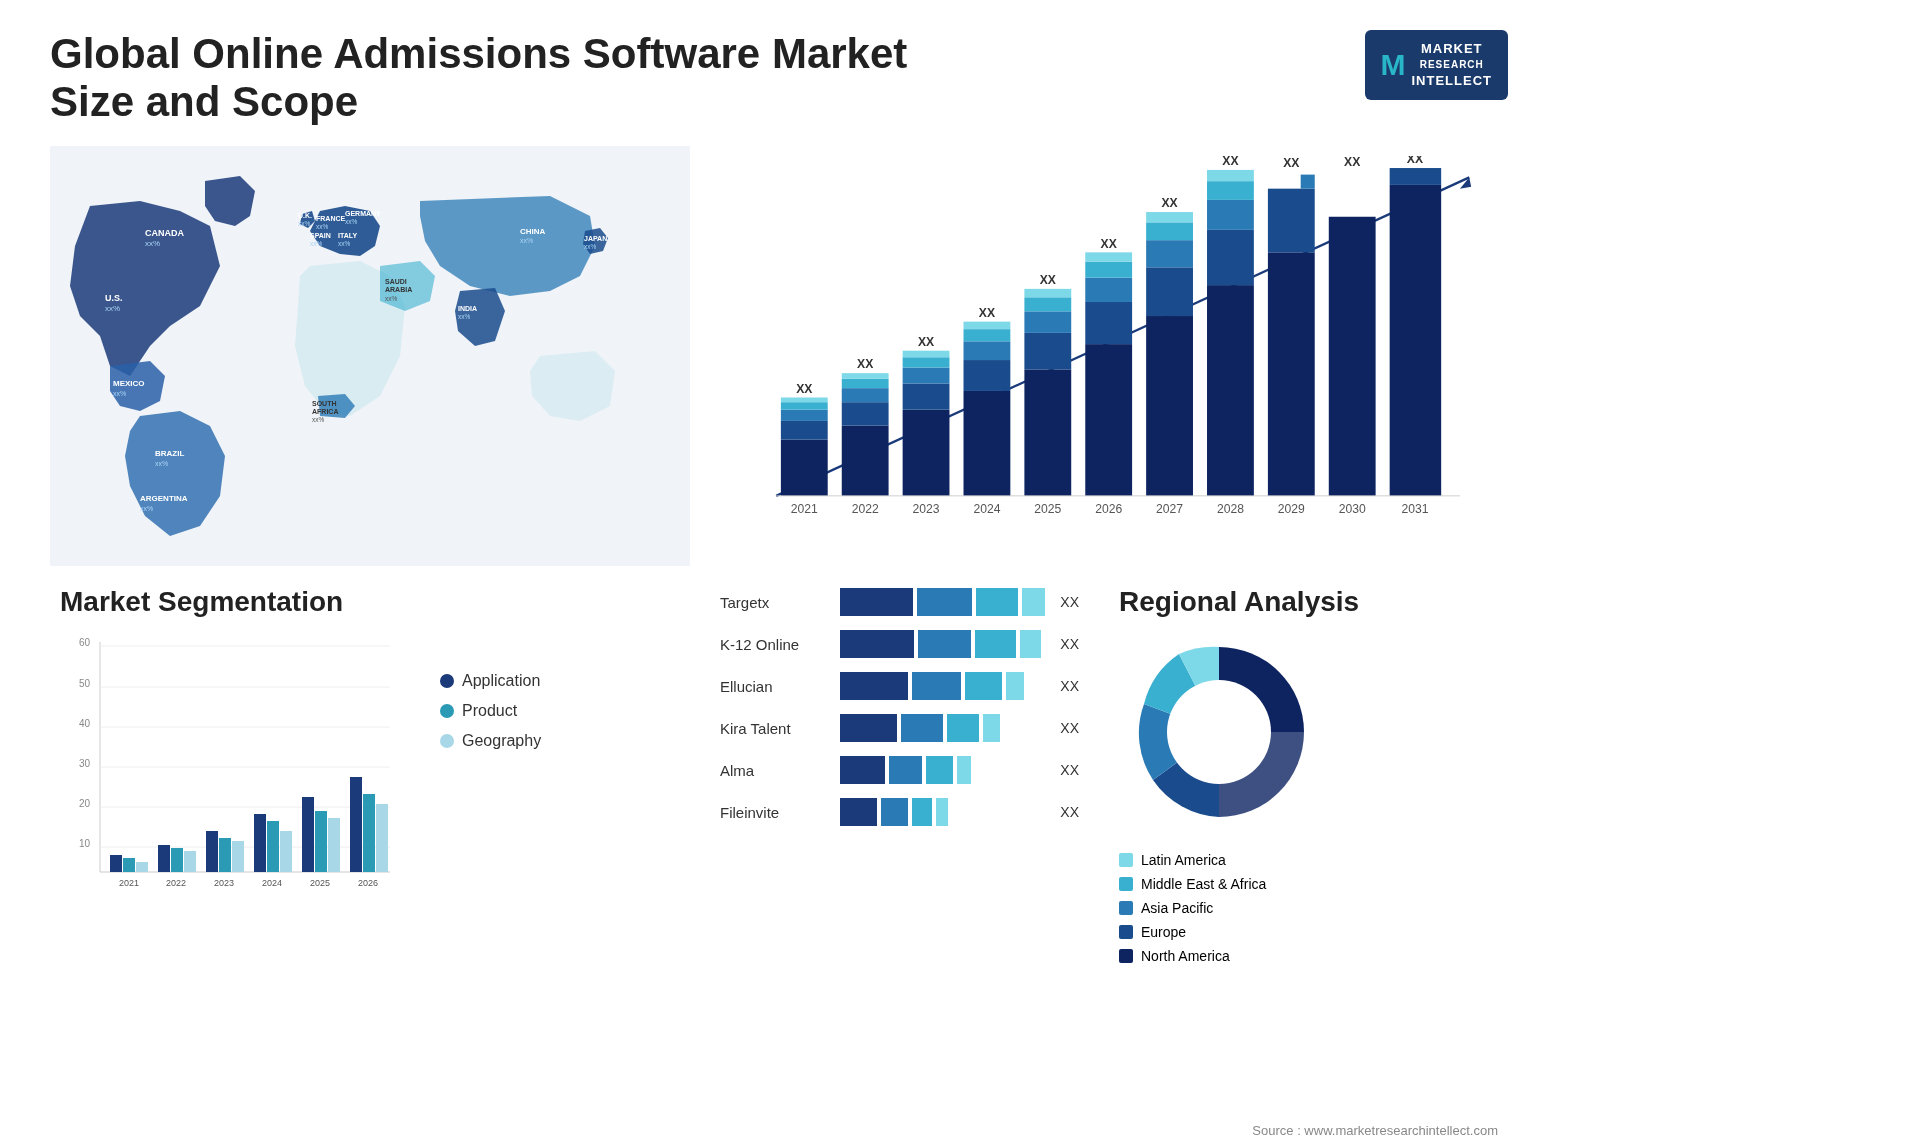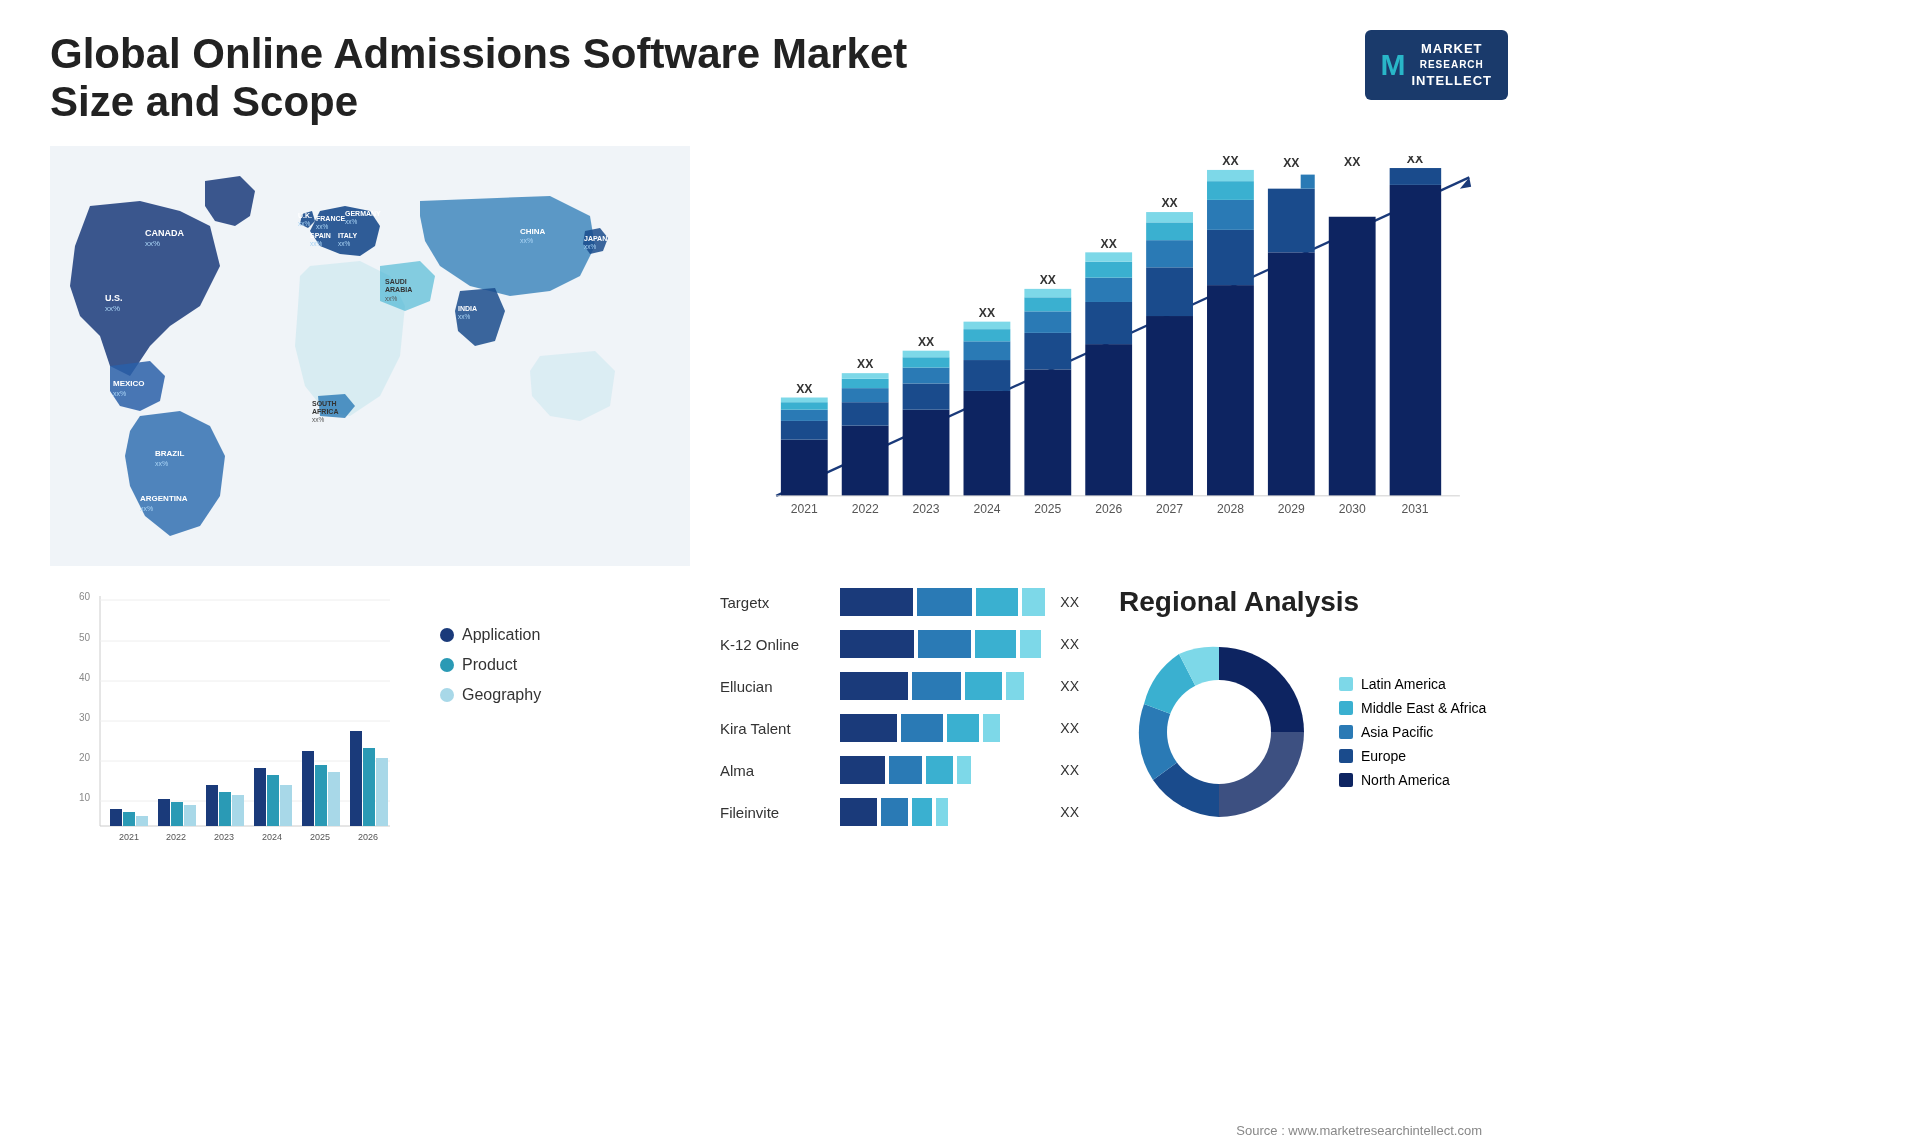--- a/index.html
+++ b/index.html
@@ -159,28 +159,28 @@
       gap: 8px;
     }
     .donut-legend-color {
       width: 14px;
       height: 14px;
       border-radius: 2px;
       flex-shrink: 0;
     }
     .regional-inner {
       display: flex;
-      align-items: center;
       gap: 20px;
       margin-top: 10px;
+      flex-direction: column;
     }
     .source-text {
       position: absolute;
       bottom: 8px;
-      right: 76px;
+      right: 60px;
       font-size: 13px;
       color: #888;
     }
   </style>
 </head>
 <body>
 
 <div class="page-wrapper">
 
   <div class="header">
@@ -353,20 +353,21 @@
         <text x="415" y="378" text-anchor="middle" font-size="13" fill="#555">2026</text>
         <text x="480" y="378" text-anchor="middle" font-size="13" fill="#555">2027</text>
         <text x="545" y="378" text-anchor="middle" font-size="13" fill="#555">2028</text>
         <text x="610" y="378" text-anchor="middle" font-size="13" fill="#555">2029</text>
         <text x="675" y="378" text-anchor="middle" font-size="13" fill="#555">2030</text>
         <text x="742" y="378" text-anchor="middle" font-size="13" fill="#555">2031</text>
       </svg>
     </div>
 
     <div class="segmentation-section">
+      <h2 class="section-title">Market Segmentation</h2>
       <div class="seg-chart-area">
         <svg viewBox="0 0 340 280" style="width:340px;height:280px;">
 
           <line x1="40" y1="10" x2="40" y2="240" stroke="#ccc" stroke-width="1"></line>
 
           <line x1="40" y1="240" x2="330" y2="240" stroke="#ccc" stroke-width="1"></line>
 
           <text x="30" y="14" text-anchor="end" font-size="10" fill="#888">60</text>
           <text x="30" y="55" text-anchor="end" font-size="10" fill="#888">50</text>
           <text x="30" y="95" text-anchor="end" font-size="10" fill="#888">40</text>

